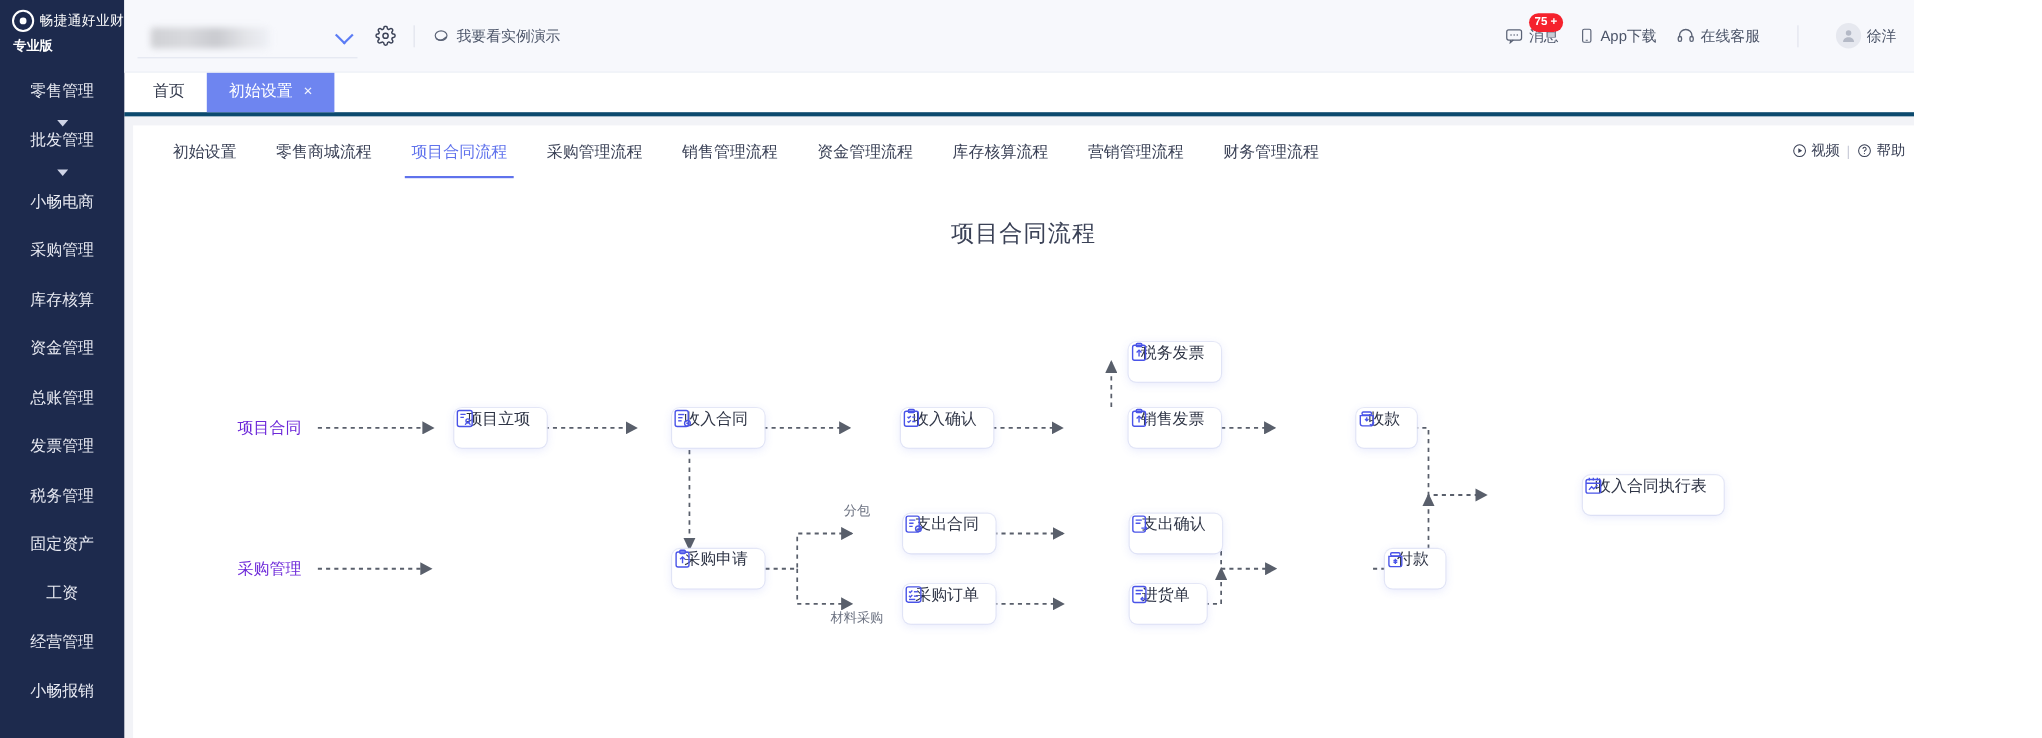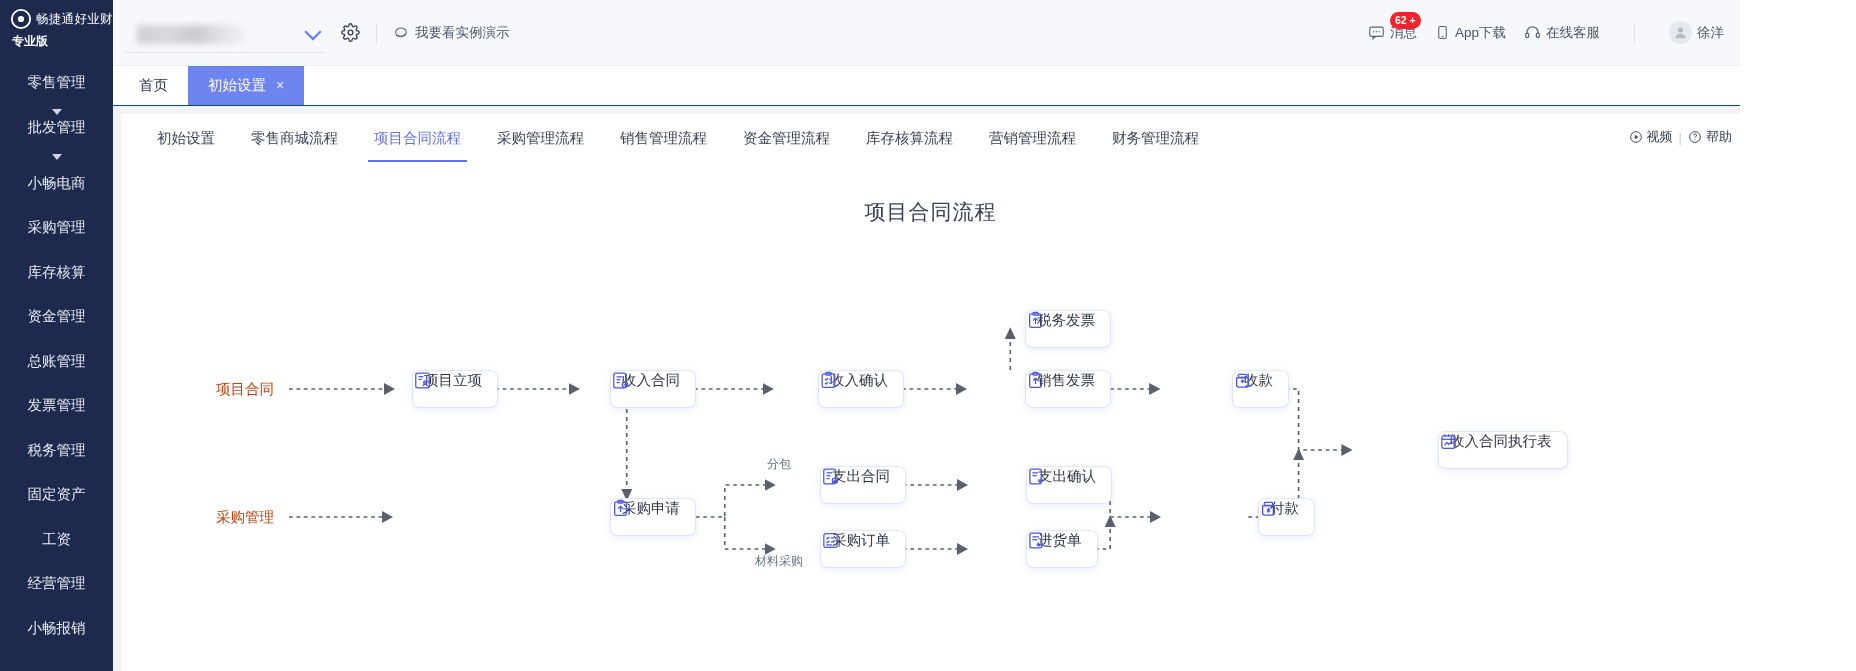--- a/index.html
+++ b/index.html
@@ -98,21 +98,21 @@
   }
   .avatar {
     width: 23px; height: 23px; border-radius: 50%;
     background: #e6e8ef; display:flex; align-items:center; justify-content:center;
   }
 
   
   .tabstrip {
     height: 40px; background:#fff; display:flex; align-items:flex-end;
     padding-left: 6px;
-    border-bottom: 1px solid #0c4a6e;
+    border-bottom: 4px solid #0c4a6e;
   }
   .tabstrip .tab {
     height: 40px; display:flex; align-items:center; justify-content:center;
     padding: 0 20px; font-size: 14.5px; color:#30374a; cursor:pointer;
   }
   .tabstrip .tab.active { background:#6e85f0; color:#fff; }
   .tab-close { margin-left: 10px; font-size: 14px; opacity:.9; }
 
   
   .content {
@@ -156,21 +156,21 @@
     position:absolute;
     display:flex; align-items:flex-start; gap:9px;
     height: 36px; padding: 0 15px 0 11px;
     background:#fff; border-radius: 7px;
     box-shadow: 0 2px 9px rgba(95,114,236,.16), 0 0 0 1px rgba(233,235,246,.9);
     font-size: 14.5px; color:#2f3546; white-space:nowrap;
     cursor:pointer;
   }
   .node .ic { width:19px; height:19px; flex:0 0 19px; display:block; }
   .row-label {
-    position:absolute; font-size: 14.5px; color:#c2410c; white-space:nowrap;
+    position:absolute; font-size: 14.5px; color:#6d28d9; white-space:nowrap;
   }
   .edge-label {
     position:absolute; font-size: 12px; color:#6b7180; white-space:nowrap;
   }
 </style>
 </head>
 <body>
 
 <div class="app">
 
@@ -261,21 +261,21 @@
       <div class="topbar-right">
         <span class="tb-item">
           <svg width="17" height="17" viewBox="0 0 24 24" fill="none" stroke="#5a6275" stroke-width="1.6">
             <rect x="2.5" y="4.5" width="19" height="13" rx="2.5"></rect>
             <circle cx="8" cy="11" r="1" fill="#5a6275" stroke="none"></circle>
             <circle cx="12" cy="11" r="1" fill="#5a6275" stroke="none"></circle>
             <circle cx="16" cy="11" r="1" fill="#5a6275" stroke="none"></circle>
             <path d="M7.5 17.5 L7 21 L11 17.5"></path>
           </svg>
           <span>消息</span>
-          <span class="badge">62 +</span>
+          <span class="badge">75 +</span>
         </span>
 
         <span class="tb-item">
           <svg width="15" height="17" viewBox="0 0 24 24" fill="none" stroke="#5a6275" stroke-width="1.7">
             <rect x="6" y="2.5" width="12" height="19" rx="2.2"></rect>
             <line x1="10.5" y1="18.6" x2="13.5" y2="18.6"></line>
           </svg>
           <span>App下载</span>
         </span>
 

